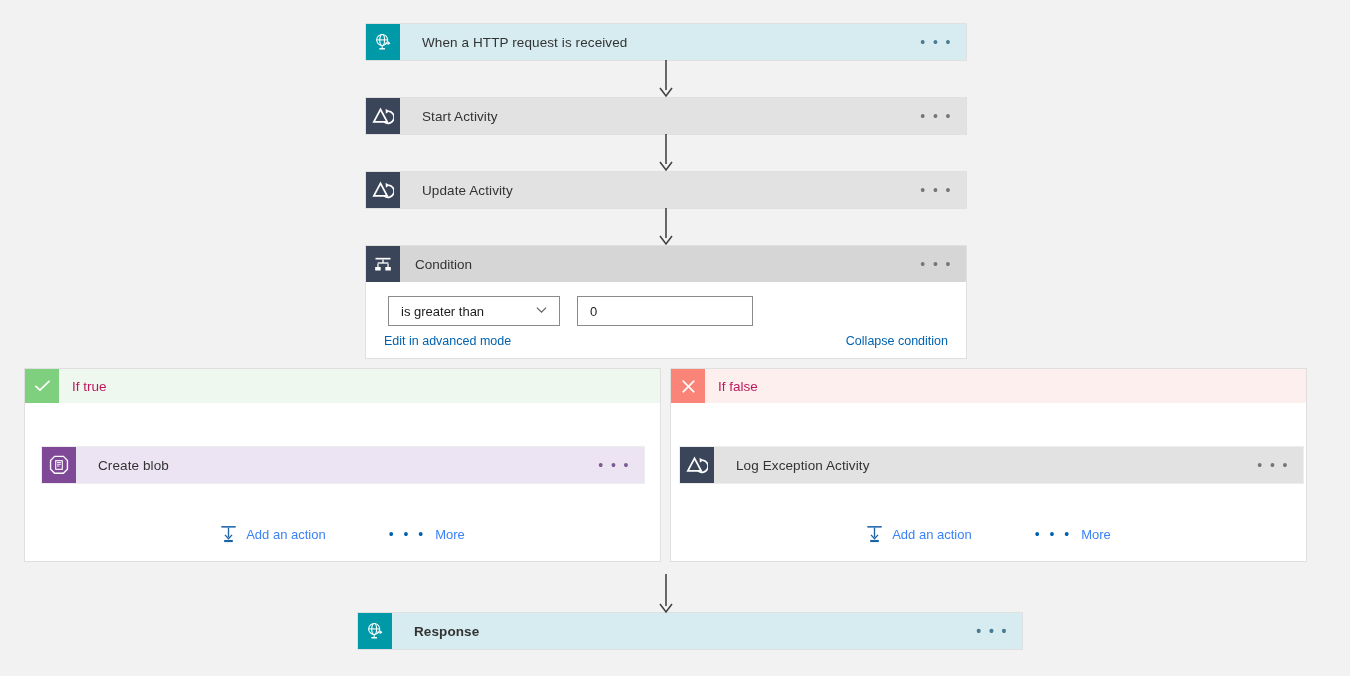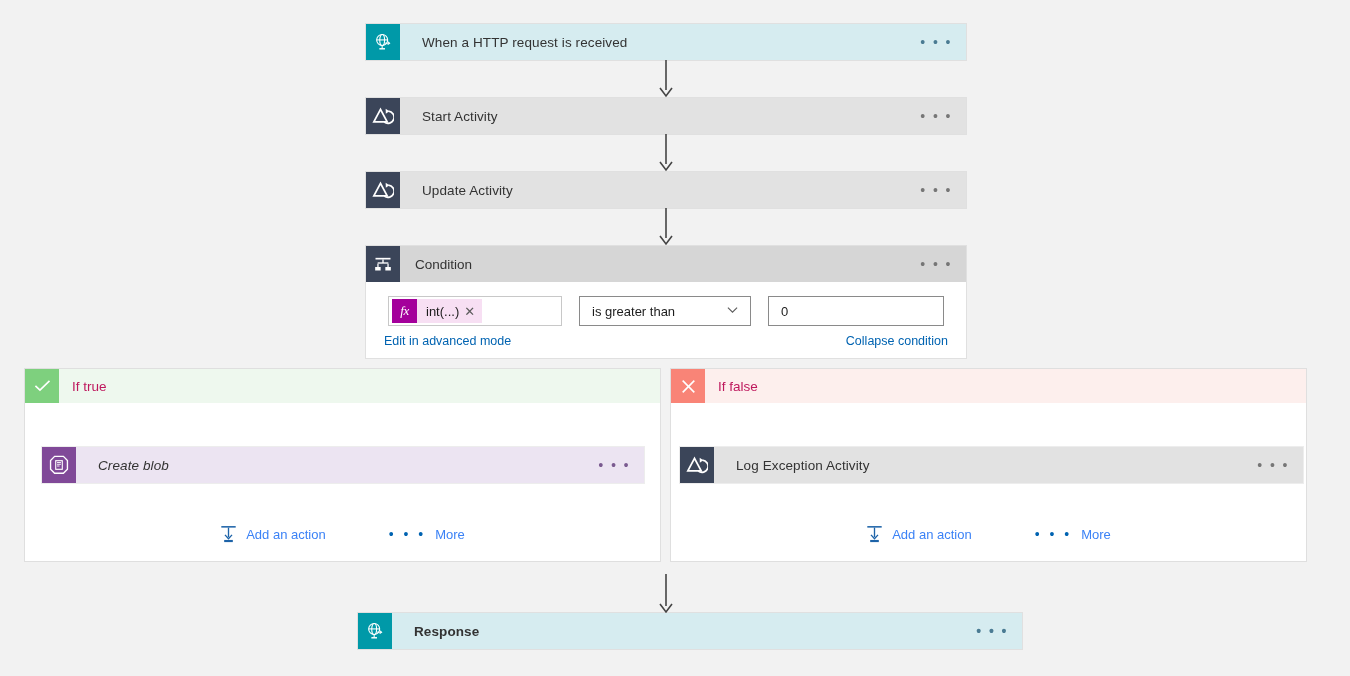--- a/index.html
+++ b/index.html
@@ -39,21 +39,21 @@
     color: #4a7b93; user-select: none;
   }
   .ellipsis.dark { color: #767676; }
 
   
   .card.http .icon-box { background: #0099a8; }
   .card.http .card-body { background: #d6ecf0; }
   .card.activity .icon-box { background: #3b4559; }
   .card.activity .card-body { background: #e2e2e2; }
   .card.blob .icon-box { background: #804998; }
-  .card.blob .card-body { background: #ece4f2; font-style: italic; }
+  .card.blob .card-body { background: #ece4f2; }
 
   
   .condition-box {
     position: absolute;
     left: 366px; top: 246px;
     width: 600px; height: 112px;
     background: #ffffff;
     box-shadow: 0 0 0 1px rgba(0,0,0,0.07);
   }
   .condition-head {
@@ -224,27 +224,20 @@
           <rect x="14.8" y="15.6" width="6.6" height="4.2" fill="#ffffff"></rect>
         </svg>
       </div>
       <div class="card-body">
         <span class="card-title">Condition</span>
         <span class="ellipsis dark">• • •</span>
       </div>
     </div>
 
     <div class="condition-row">
-      <div class="expr-field">
-        <span class="fx-badge">fx</span>
-        <span class="token-chip">
-          <span>int(...)</span>
-          <span class="token-x">✕</span>
-        </span>
-      </div>
 
       <div class="op-select">
         <span>is greater than</span>
         <span class="chev">
           <svg width="11" height="11" viewBox="0 0 12 12">
             <path d="M1 3.5 L6 8.5 L11 3.5" fill="none" stroke="#5b5b5b" stroke-width="1.2"></path>
           </svg>
         </span>
       </div>
 

